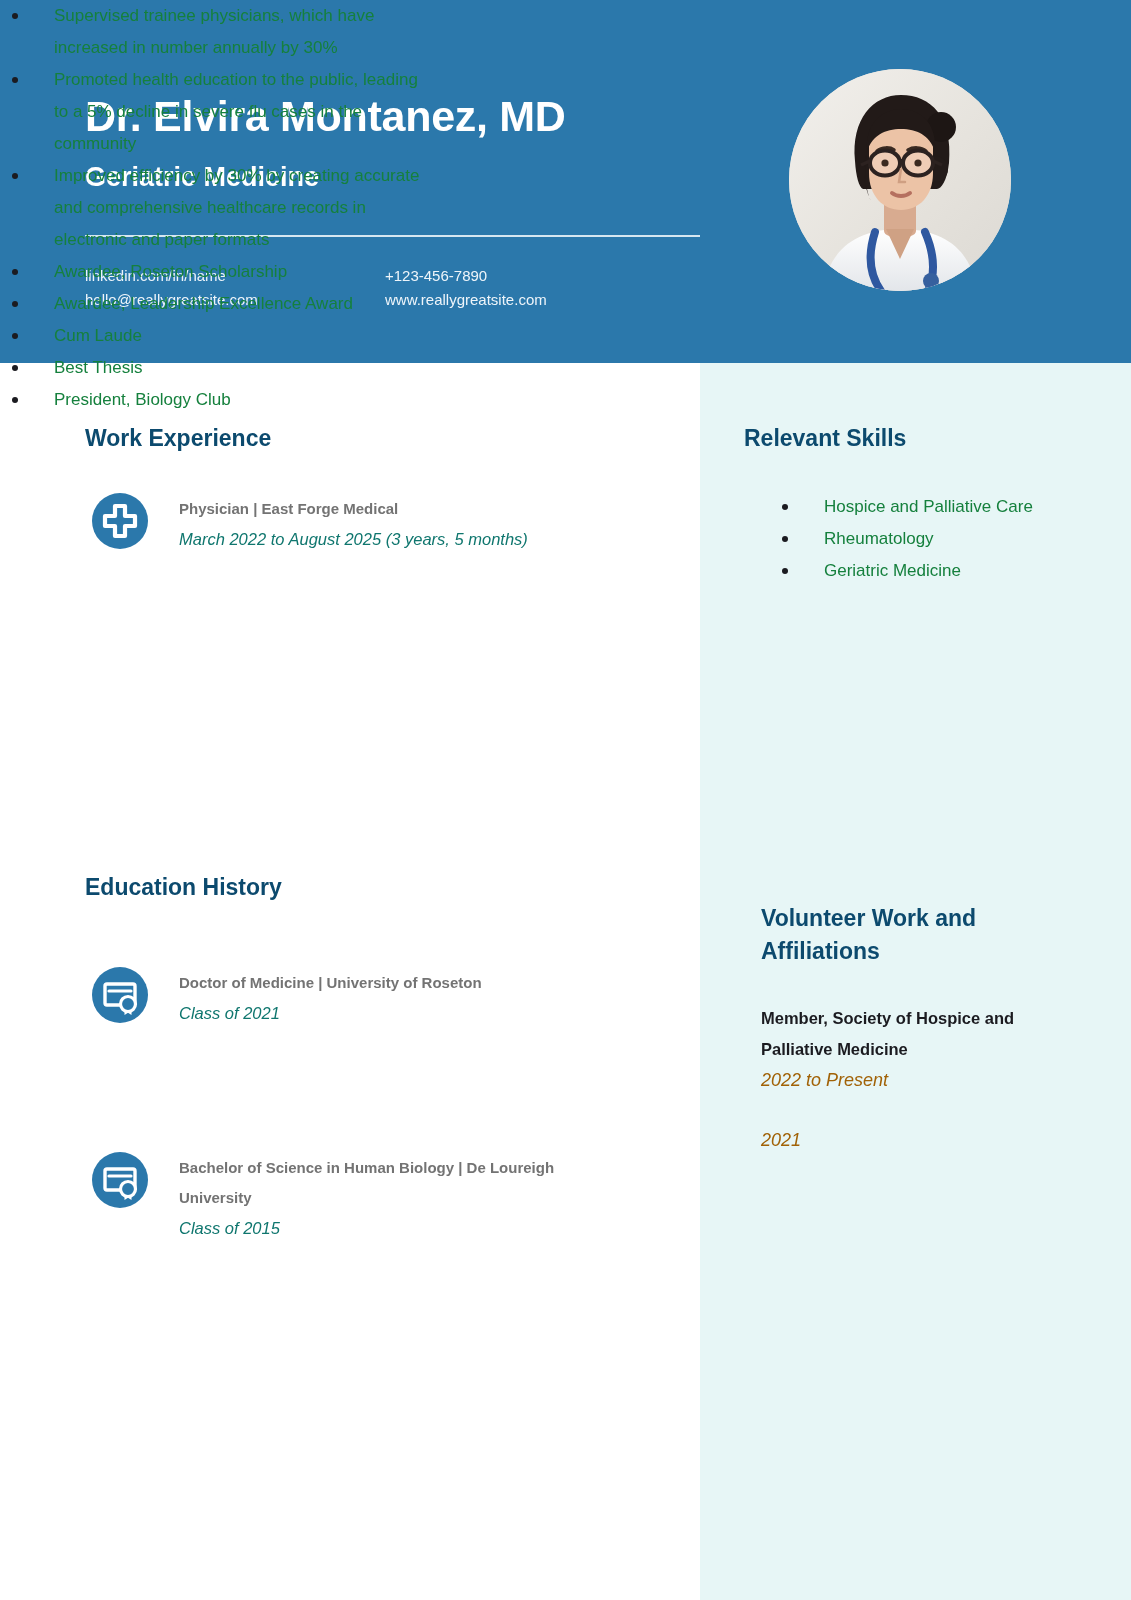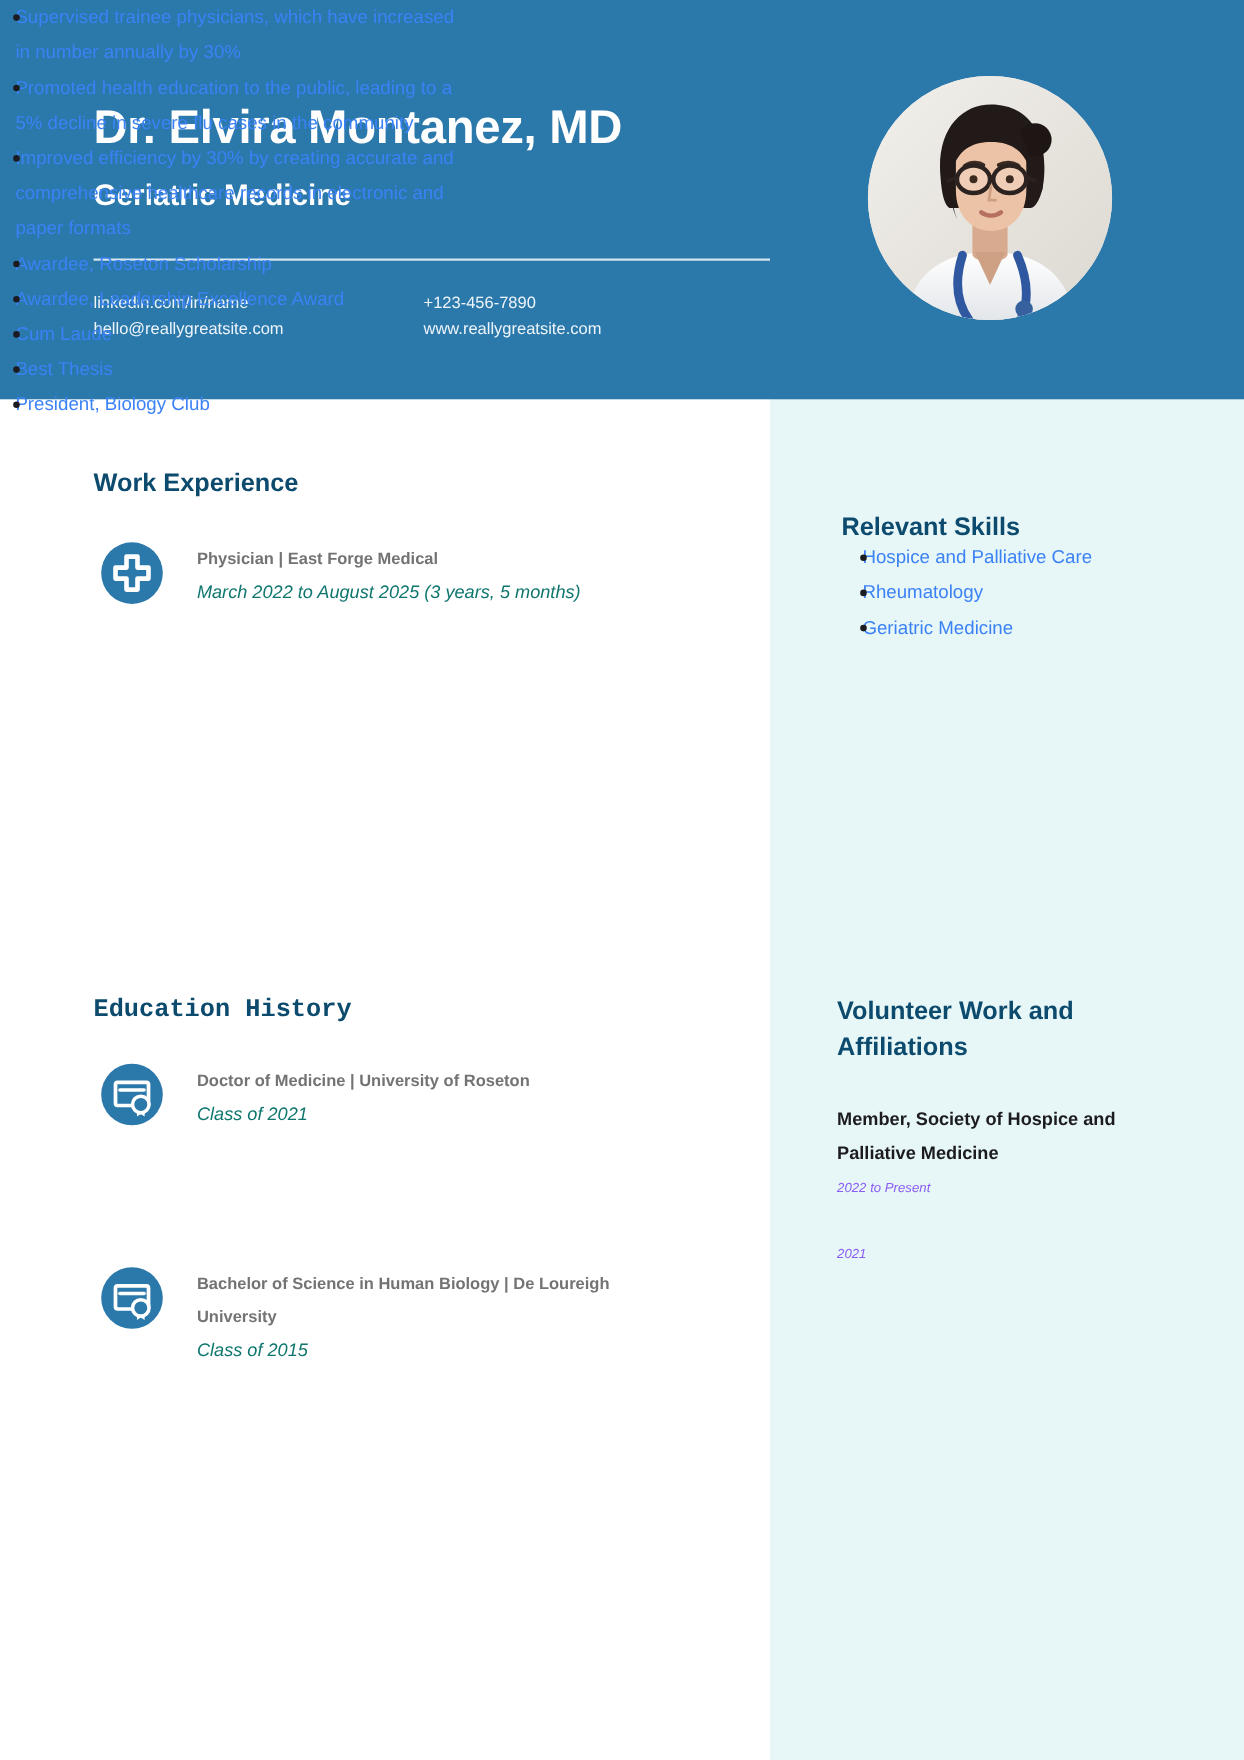--- a/index.html
+++ b/index.html
@@ -68,22 +68,22 @@
   .photo-wrap svg { display:block; width:222px; height:222px; }
 
   
   .sec-h {
     position:absolute;
     font-size:23px; font-weight:700;
     color:#0c4a6e;
     line-height:33px;
   }
   #h-work  { left:85px;  top:422px; }
-  #h-edu   { left:85px;  top:902px;font-family:Liberation Mono, monospace; }
-  #h-skills{ left:765px; top:422px;margin-top:40px; }
+  #h-edu   { left:85px;  top:871px; }
+  #h-skills{ left:744px; top:422px; }
   #h-vol   { left:761px; top:902px; width:290px; }
 
   
   .ic {
     position:absolute;
     width:56px; height:56px;
     border-radius:50%;
     background:#2b78ab;
   }
   .ic svg { display:block; width:56px; height:56px; }
@@ -98,23 +98,23 @@
     line-height:30px;
   }
   .e-date {
     font-size:16.5px; font-style:italic; color:#0f766e;
     line-height:30px;
   }
 
   ul.bul { list-style:none; }
   ul.bul li {
     position:relative;
-    font-size:17px; color:#3b82f6;
+    font-size:17px; color:#15803d;
     line-height:32px;
-    padding-left:14px;
+    padding-left:54px;
   }
   ul.bul li::before {
     content:"";
     position:absolute; left:12px; top:13px;
     width:6px; height:6px;
     border-radius:50%;
     background:#1b1b20;
   }
 
   #work-entry { left:179px; top:494px; width:430px; }
@@ -134,21 +134,21 @@
   
   #vol-list {
     position:absolute; left:761px; top:1003px; width:300px;
   }
   .vol-item { margin-bottom:29px; }
   .vol-name {
     font-size:16.5px; font-weight:700; color:#1b1b20;
     line-height:31px;
   }
   .vol-date {
-    font-size:12px; font-style:italic; color:#8b5cf6;
+    font-size:18px; font-style:italic; color:#a16207;
     line-height:31px;
   }
 </style>
 </head>
 <body>
 
 <div class="page">
 
   <div class="side-panel"></div>
 

